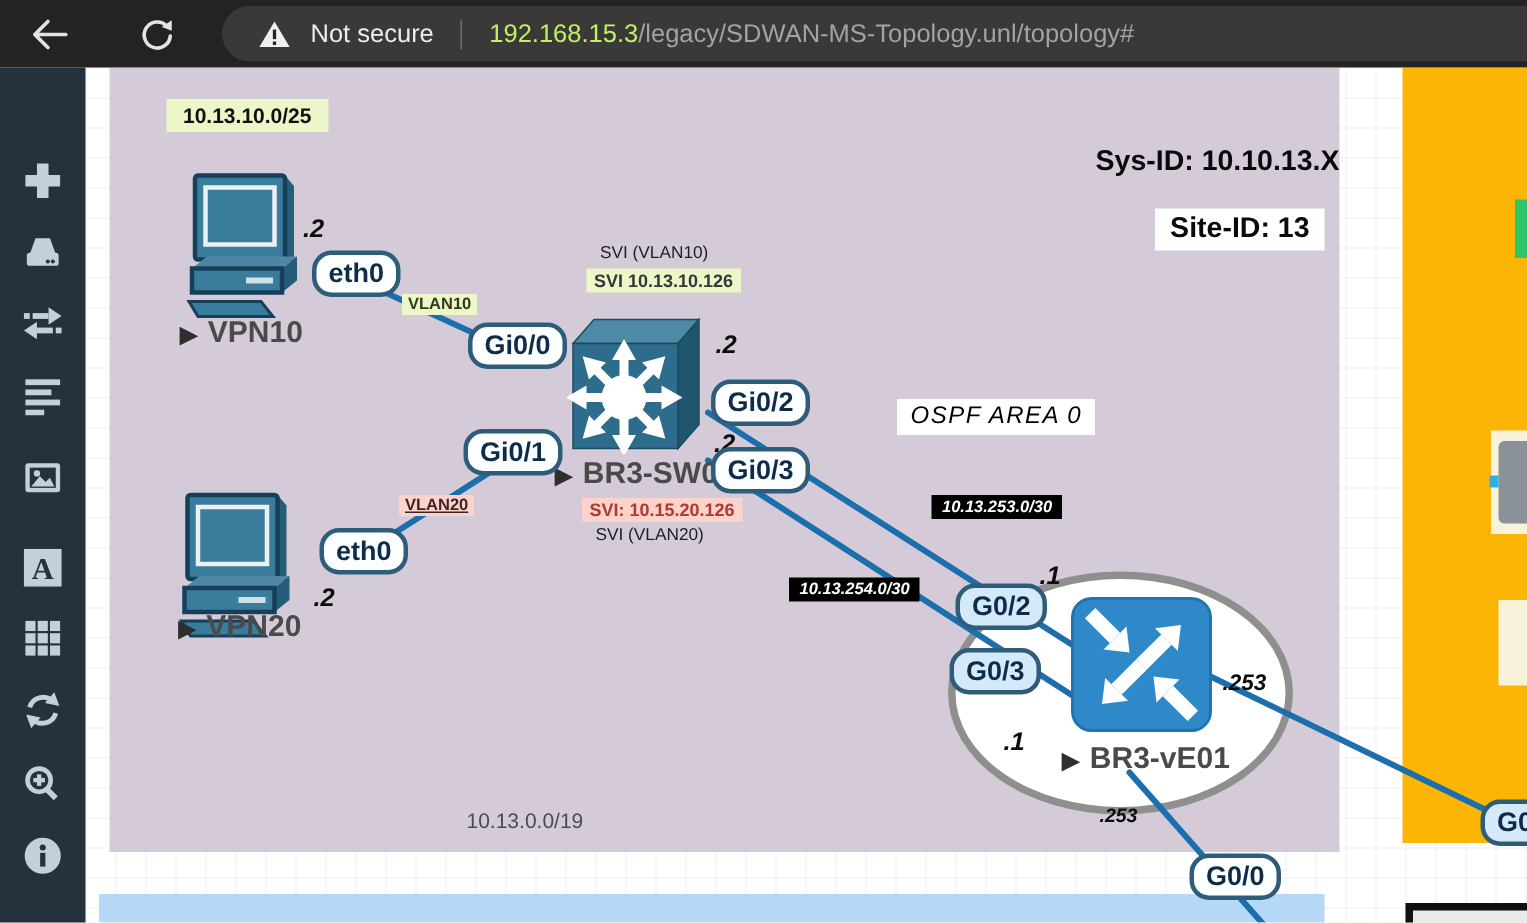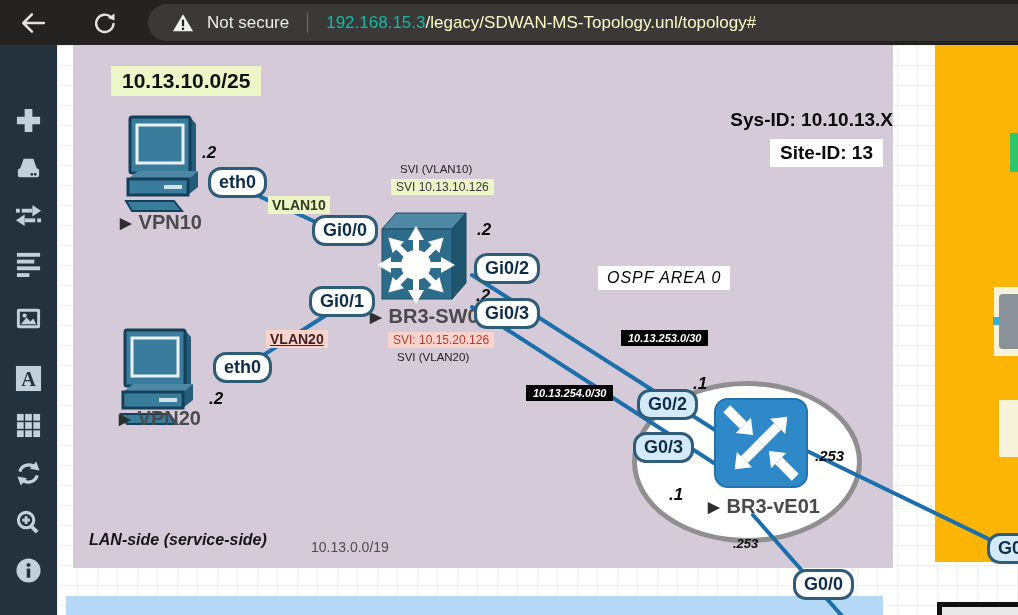--- a/index.html
+++ b/index.html
@@ -10,22 +10,22 @@
   .browser-bar { position:absolute; left:0; top:0; width:1018px; height:45px;
                  background:#242321; display:flex; align-items:center; z-index:50; }
   .nav-btn { width:26px; height:26px; display:flex; align-items:center; justify-content:center; }
   .addr-pill { margin-left:30px; flex:1; height:37px; background:#3a3938;
                border-radius:19px 0 0 19px; display:flex; align-items:center;
                padding-left:24px; min-width:0; }
   .addr-warning { display:flex; align-items:center; }
   .addr-text { color:#ededed; font-size:17px; margin-left:13px; white-space:nowrap; }
   .addr-divider { width:1px; height:20px; background:#6e6e6e; margin:0 18px; }
   .url { font-size:17px; white-space:nowrap; overflow:hidden; }
-  .url .host { color:#14b8a6; }
-  .url .path { color:#fef9c3;margin-top:12px; }
+  .url .host { color:#bef264; }
+  .url .path { color:#a3a3a3;margin-top:12px; }
 
   
   .sidebar { position:absolute; left:0; top:45px; width:57px; height:570px;
              background:#24323e; z-index:40; }
   .side-icon { position:absolute; left:15px; width:27px; height:27px; cursor:pointer; }
 
   
   .canvas { position:absolute; left:57px; top:45px; width:961px; height:570px;
             overflow:hidden; background:#fff;
             background-image:linear-gradient(#efeff2 1px, transparent 1px),
@@ -47,32 +47,32 @@
                display:flex; align-items:center; }
   .node-name .play { font-size:15px; color:#2e2e2e; margin-right:7px; }
 
   .ip-label { z-index:4; font-size:17px; font-weight:bold; font-style:italic; color:#0c0c0c; }
   .ip-label.under { z-index:3; }
 
   .pill { z-index:6; background:#fdfeff; border:3px solid #2e5d7a; border-radius:13px;
           padding:2px 8px; font-size:18px; font-weight:bold; color:#0d2c49; }
   .pill.blue { background:#d4eafa; }
 
-  .lbl-subnet { z-index:5; font-size:21px; font-weight:bold; color:#111; padding:3px 11px; }
+  .lbl-subnet { z-index:5; font-size:14px; font-weight:bold; color:#111; padding:3px 11px; }
   .bg-green { background:#edf6c6; }
   .bg-pink  { background:#fbd3cb; }
   .lbl-black { z-index:5; background:#000; color:#fff; font-size:11px; font-weight:bold;
                font-style:italic; padding:2px 7px; }
   .lbl-zone { z-index:5; background:#fff; color:#000; font-size:16px; font-style:italic;
               padding:3px 9px; letter-spacing:1px; }
   .svi-note { z-index:4; font-size:11.5px; color:#1d1d1d; }
-  .svi-tag  { z-index:4; font-size:12px; font-weight:normal; padding:1px 5px; }
+  .svi-tag  { z-index:4; font-size:12px; font-weight:bold; padding:1px 5px; }
   .svi-tag.g { color:#33383d; }
   .svi-tag.p { color:#b03a2e; }
-  .vlan-tag { z-index:5; font-size:14px; font-weight:bold; color:#2e3b1f; padding:1px 4px; }
+  .vlan-tag { z-index:5; font-size:11px; font-weight:bold; color:#2e3b1f; padding:1px 4px; }
   .vlan-tag.p { color:#3d2323;text-decoration:underline; }
 
   .t-title { z-index:4; font-size:29px; font-weight:bold; color:#3d3d3d; }
   .t-sys   { z-index:4; font-size:19px; font-weight:bold; color:#0a0a0a; }
   .t-site  { z-index:4; font-size:19px; font-weight:bold; color:#0a0a0a; background:#fff;
              padding:3px 10px; }
   .t-lan   { z-index:4; font-size:16px; font-weight:bold; font-style:italic; color:#161616; }
   .t-sum   { z-index:4; font-size:14px; color:#4c4c4c; }
 </style>
 </head>
@@ -302,25 +302,24 @@
     </div>
   <div class="abs ip-label" style="left:636px;top:329px">.1</div>
   <div class="abs ip-label" style="left:612px;top:440px">.1</div>
   <div class="abs ip-label" style="left:758px;top:402px;font-size:15px">.253</div>
   <div class="abs ip-label" style="left:676px;top:491px;font-size:13px">.253</div>
   <div class="abs pill blue" style="left:580px;top:344px">G0/2</div>
   <div class="abs pill blue" style="left:576px;top:387px">G0/3</div>
   <div class="abs pill" style="left:736px;top:524px">G0/0</div>
   <div class="abs pill blue" style="left:930px;top:488px">G0</div>
 
-  <div class="abs t-sys" style="right:125px;top:64px">Sys-ID: 10.10.13.X</div>
+  <div class="abs t-sys" style="right:125px;top:52px">Sys-ID: 10.10.13.X</div>
   <div class="abs t-site" style="right:135px;top:94px">Site-ID: 13</div>
 
   <div class="abs lbl-subnet bg-green" style="left:54px;top:21px">10.13.10.0/25</div>
 
   <div class="abs lbl-zone" style="left:541px;top:221px">OSPF AREA 0</div>
 
   <div class="abs lbl-black" style="left:564px;top:285px">10.13.253.0/30</div>
   <div class="abs lbl-black" style="left:469px;top:340px">10.13.254.0/30</div>
 
-  <div class="abs t-lan" style="left:32px;top:486px">LAN-side (service-side)</div>
   <div class="abs t-sum" style="left:254px;top:494px">10.13.0.0/19</div>
 </div>
 
 </body></html>

